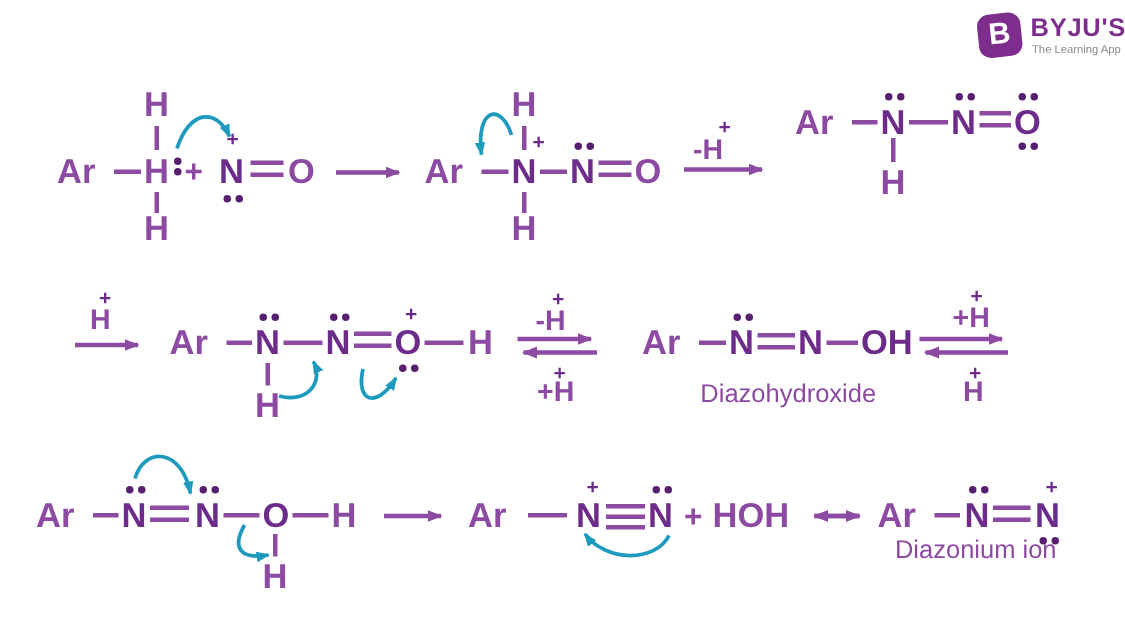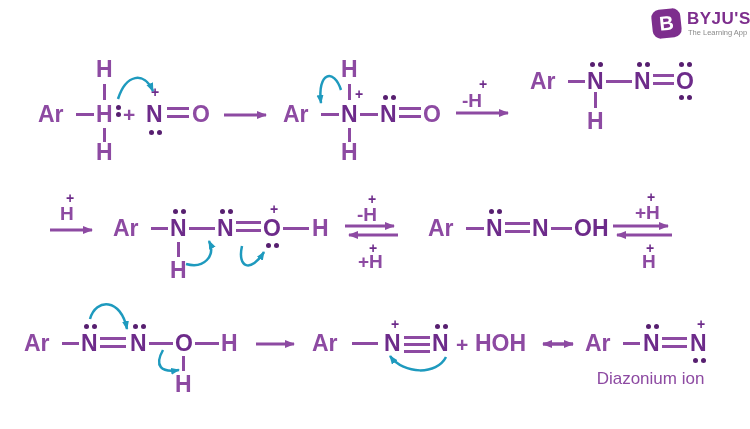--- a/index.html
+++ b/index.html
@@ -150,20 +150,21 @@
   <span class="at" style="left:486px;top:217px">N</span>
   <span class="lp" style="left:489px;top:209px">
       <b></b>
       <b></b>
     </span>
   <div class="bh" style="left:505px;top:222px;width:25px"></div>
   <div class="bh" style="left:505px;top:230px;width:25px"></div>
   <span class="at" style="left:532px;top:217px">N</span>
   <div class="bh" style="left:551px;top:227px;width:21px"></div>
   <span class="at" style="left:574px;top:217px">OH</span>
+  <div class="cap" style="left:448px;top:254px;width:155px">Diazohydroxide</div>
 
   <span class="chg" style="left:647px;top:190px">+</span>
   <span class="lbl" style="left:635px;top:203px">+H</span>
   <span class="chg" style="left:646px;top:241px">+</span>
   <span class="lbl" style="left:642px;top:252px">H</span>
 
   <span class="at med" style="left:24px;top:332px">Ar</span>
   <div class="bh" style="left:62px;top:342px;width:17px"></div>
   <span class="at" style="left:81px;top:332px">N</span>
   <span class="lp" style="left:84px;top:324px">
@@ -207,21 +208,21 @@
       <b></b>
     </span>
   <div class="bh" style="left:662px;top:337px;width:25px"></div>
   <div class="bh" style="left:662px;top:345px;width:25px"></div>
   <span class="at" style="left:690px;top:332px">N</span>
   <span class="chg" style="left:697px;top:317px">+</span>
   <span class="lp" style="left:693px;top:358px">
       <b></b>
       <b></b>
     </span>
-  <div class="cap" style="left:583px;top:370px;width:135px">Diazonium ion</div>
+  <div class="cap" style="left:583px;top:358px;width:135px">Diazonium ion</div>
 
   <svg id="arrows" width="750" height="429" viewBox="0 0 750 429">
     <defs>
       <marker id="mP" markerUnits="userSpaceOnUse" markerWidth="12" markerHeight="12" refX="9" refY="4" orient="auto">
         <path d="M0,0 L10,4 L0,8 Z" fill="#8d4aa2"></path>
       </marker>
       <marker id="mT" markerUnits="userSpaceOnUse" markerWidth="11" markerHeight="11" refX="8" refY="3.5" orient="auto">
         <path d="M0,0 L9,3.5 L0,7 Z" fill="#1e9abe"></path>
       </marker>
     </defs>

